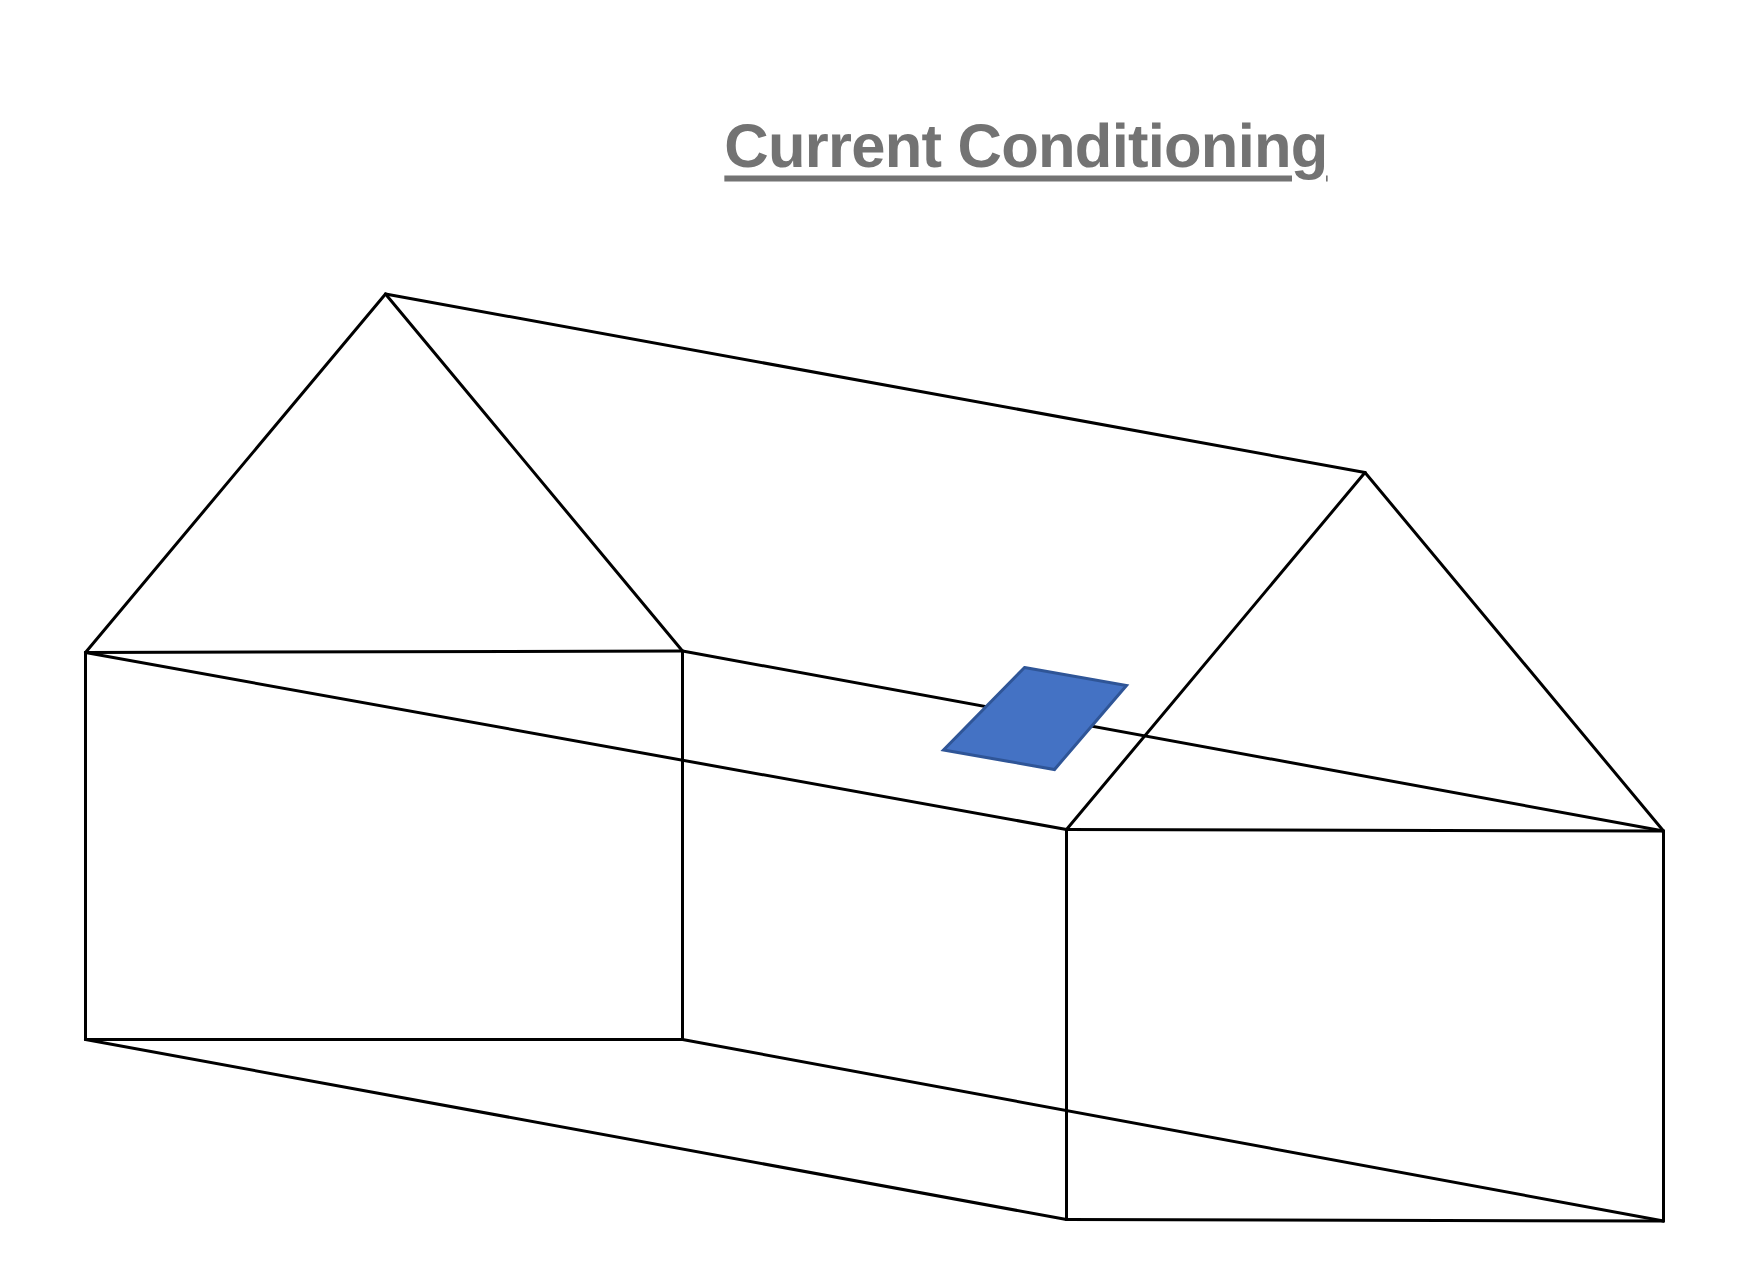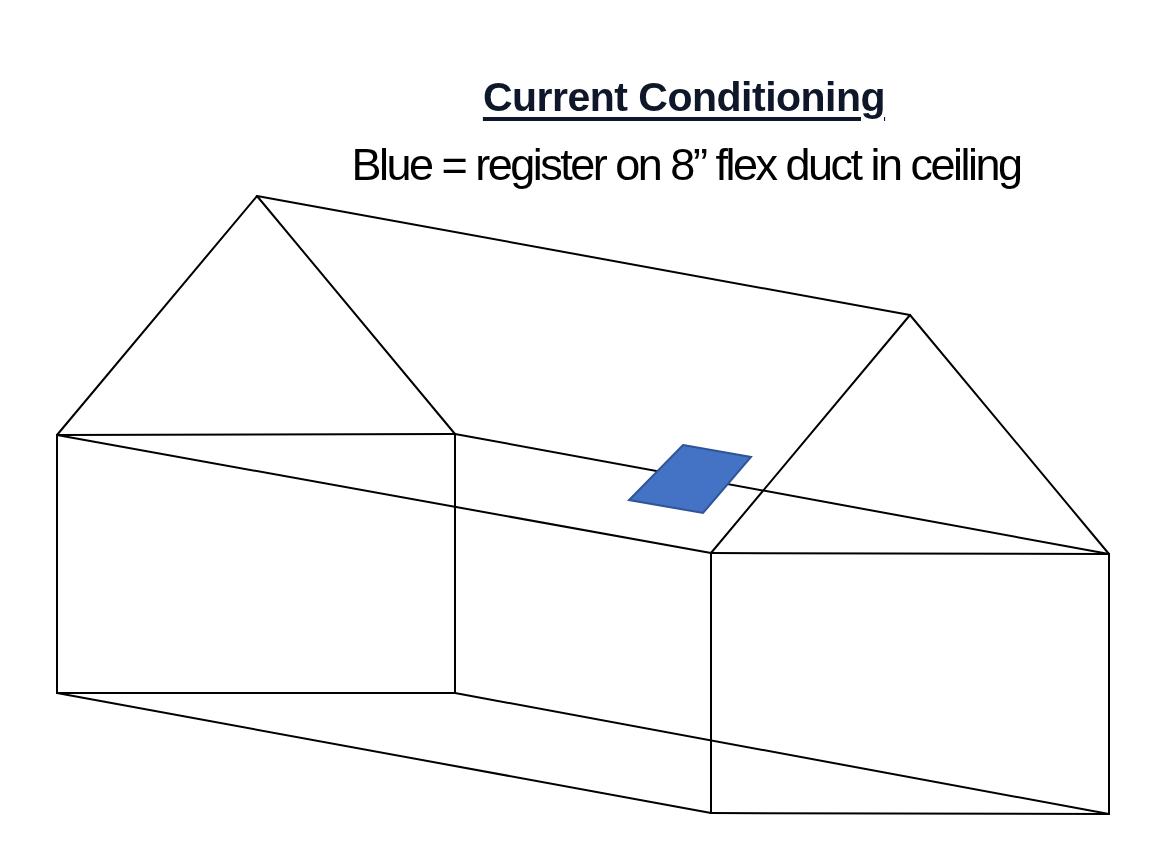--- a/index.html
+++ b/index.html
@@ -21,21 +21,21 @@
     top: 74px;
     left: 684px;
     transform: translateX(-50%);
     white-space: nowrap;
     font-size: 41px;
     font-weight: bold;
     letter-spacing: -0.5px;
     text-decoration: underline;
     text-decoration-thickness: 3.5px;
     text-underline-offset: 6px;
-    color: #0f172a;
+    color: #737373;
   }
   .slide-subtitle {
     position: absolute;
     top: 139px;
     left: 686px;
     transform: translateX(-50%);
     white-space: nowrap;
     font-size: 45px;
     font-weight: normal;
     letter-spacing: -2.5px;
@@ -49,21 +49,20 @@
     height: 842px;
   }
 </style>
 </head>
 <body>
 
 <div class="canvas">
 
   <div class="slide-title">Current Conditioning</div>
 
-  <div class="slide-subtitle">Blue = register on 8” flex duct in ceiling</div>
 
   <svg id="house-svg" class="diagram-svg" viewBox="0 0 1164 842">
       <line x1="257" y1="196" x2="57" y2="435" stroke="#000000" stroke-width="2" stroke-linecap="round"></line>
       <line x1="257" y1="196" x2="455" y2="434" stroke="#000000" stroke-width="2" stroke-linecap="round"></line>
       <line x1="257" y1="196" x2="910" y2="315" stroke="#000000" stroke-width="2" stroke-linecap="round"></line>
       <line x1="910" y1="315" x2="711" y2="553" stroke="#000000" stroke-width="2" stroke-linecap="round"></line>
       <line x1="910" y1="315" x2="1109" y2="554" stroke="#000000" stroke-width="2" stroke-linecap="round"></line>
       <line x1="57" y1="435" x2="455" y2="434" stroke="#000000" stroke-width="2" stroke-linecap="round"></line>
       <line x1="711" y1="553" x2="1109" y2="554" stroke="#000000" stroke-width="2" stroke-linecap="round"></line>
       <line x1="57" y1="435" x2="711" y2="553" stroke="#000000" stroke-width="2" stroke-linecap="round"></line>

